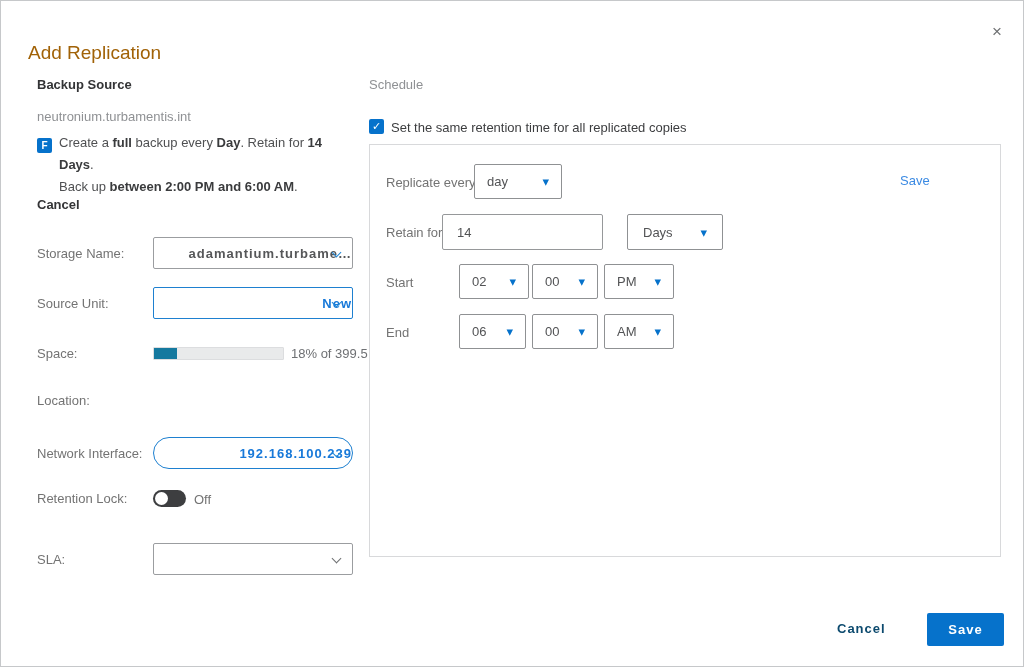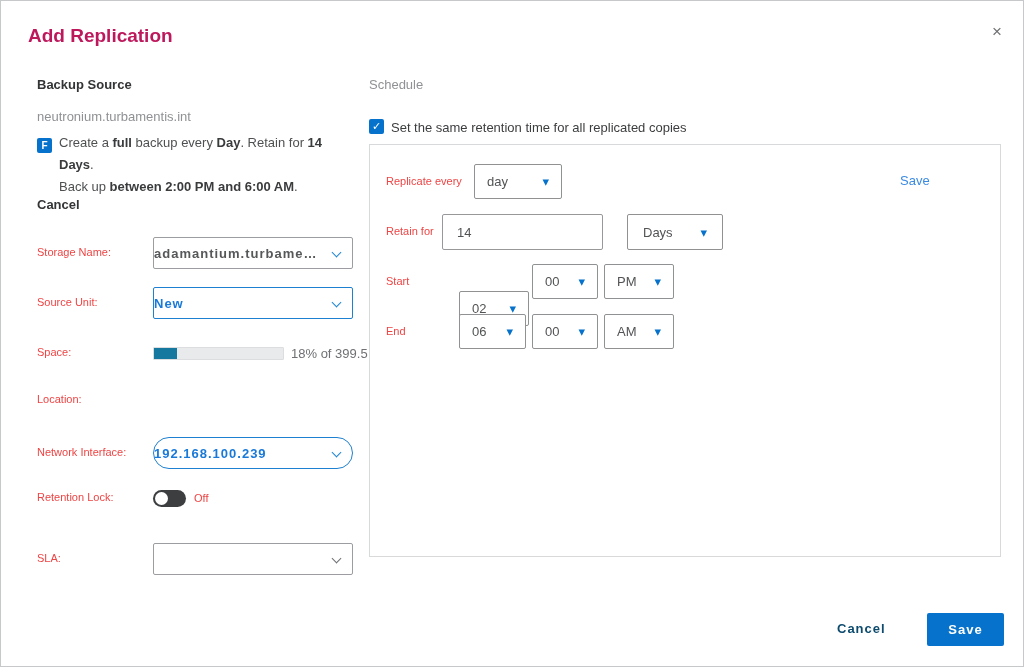--- a/index.html
+++ b/index.html
@@ -6,38 +6,38 @@
   html,body { width:1024px; height:667px; }
   body {
     font-family:"Liberation Sans", sans-serif;
     background:#ffffff;
     border:1px solid #c6c8ca;
     position:relative;
     overflow:hidden;
     color:#4f4f4f;
   }
   .abs { position:absolute; }
-  .dialog-title { left:27px; top:24px; font-size:19px; color:#be185d; font-weight:700; }
+  .dialog-title { left:27px; top:41px; font-size:19px; color:#a16207; font-weight:400; }
   .close-btn { left:991px; top:22px; font-size:17px; color:#6f7173; cursor:pointer; line-height:1; }
 
   .section-heading { font-size:13px; font-weight:700; color:#333436; }
-  .lbl { font-size:11px; color:#ef4444; }
+  .lbl { font-size:13px; color:#737373; }
 
   .hostname { left:36px; top:108px; font-size:13px; color:#8f9194; }
   .badge-f {
     left:36px; top:137px; width:15px; height:15px; background:#0672cb; border-radius:2px;
     color:#fff; font-size:10px; font-weight:700; display:flex; align-items:center; justify-content:center;
   }
   .policy { left:58px; top:131px; width:300px; font-size:13px; line-height:22px; color:#4f5052; }
   .policy b { color:#3a3b3d; }
 
   .ctl {
     position:absolute; left:152px; width:200px; height:32px;
     border:1px solid #9b9da0; border-radius:2px; background:#fff;
-    display:flex; align-items:center; justify-content:flex-start;
+    display:flex; align-items:center; justify-content:flex-end;
     font-size:13px; cursor:pointer;
   }
   .ctl .val { letter-spacing:1px; font-weight:600; color:#565759; }
   .ctl-blue { border-color:#1e80d0; }
   .ctl-blue .val { color:#1879d9; }
   .chev {
     position:absolute; right:12px; top:11px; width:7px; height:7px;
     border-right:1.6px solid #1e86d6; border-bottom:1.6px solid #1e86d6;
     transform:rotate(45deg);
   }
@@ -149,21 +149,21 @@
   <div class="panel-save">Save</div>
 
   <div class="lbl" style="left:16px; top:80px;">Retain for</div>
   <input class="txt-input" style="left: 72px; top: 69px; width: 161px; height: 36px;" value="14">
   <div class="sel" style="left:257px; top:69px; width:96px; height:36px; padding:0 15px;">
     <span>Days</span>
     <span class="caret">▾</span>
   </div>
 
   <div class="lbl" style="left:16px; top:130px;text-align:center;">Start</div>
-  <div class="sel" style="left:89px; top:119px; width:70px; height:35px;margin-top:27px;">
+  <div class="sel" style="left:89px; top:119px; width:70px; height:35px;">
     <span>02</span>
     <span class="caret">▾</span>
   </div>
   <div class="sel" style="left:162px; top:119px; width:66px; height:35px;">
     <span>00</span>
     <span class="caret">▾</span>
   </div>
   <div class="sel" style="left:234px; top:119px; width:70px; height:35px;">
     <span>PM</span>
     <span class="caret">▾</span>

